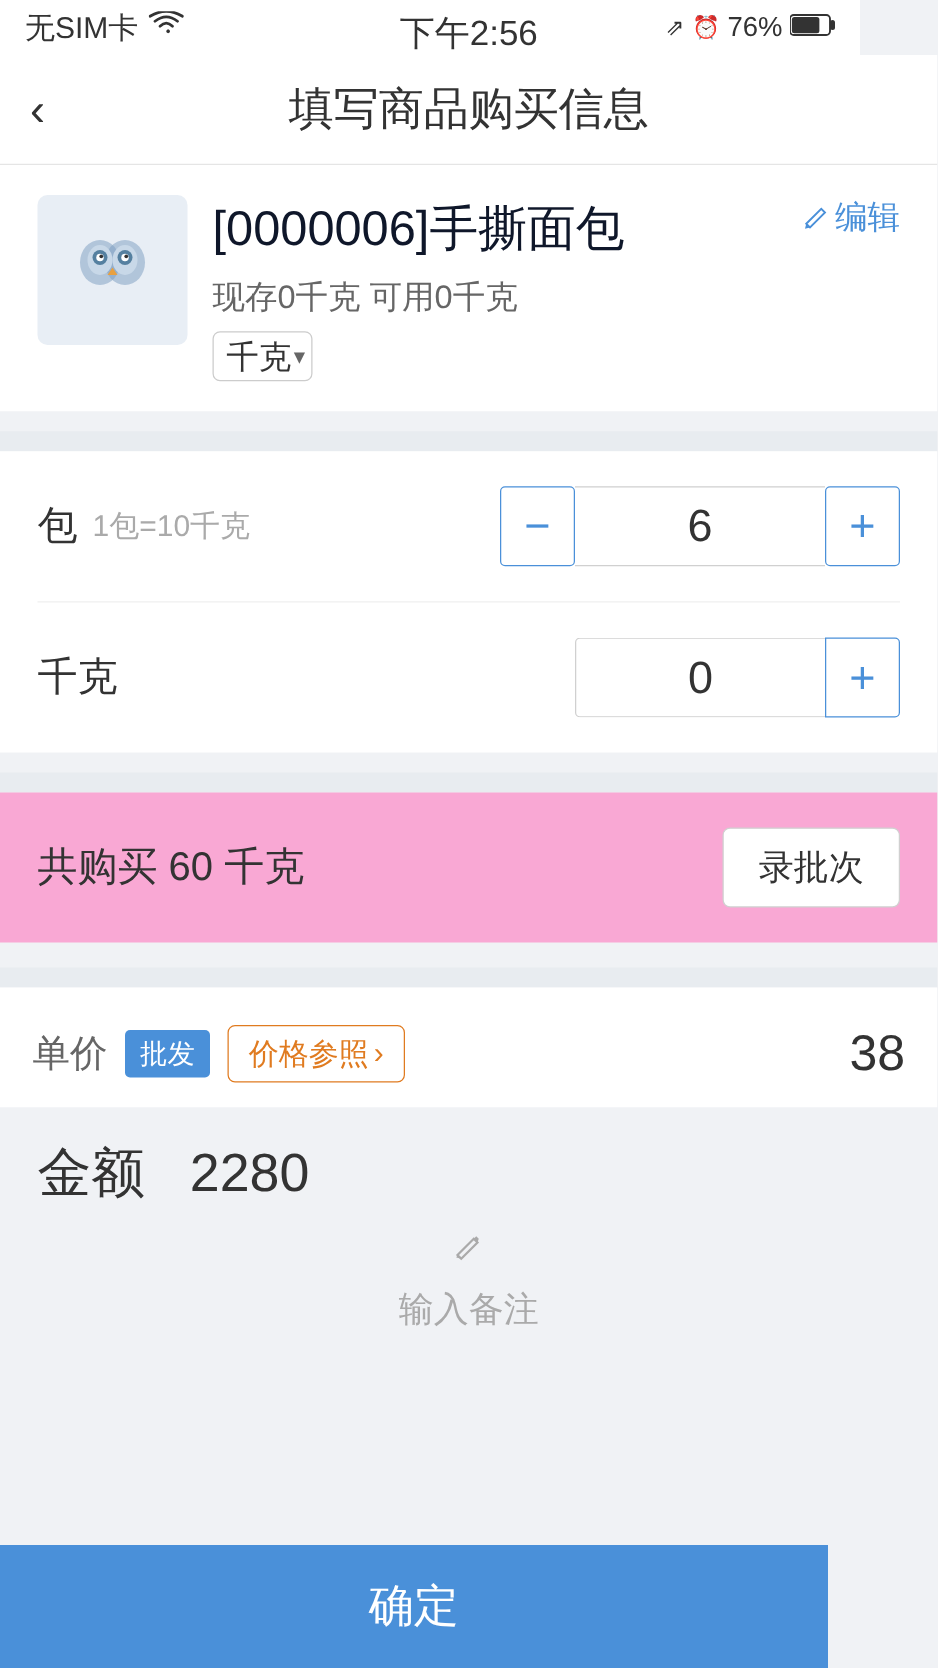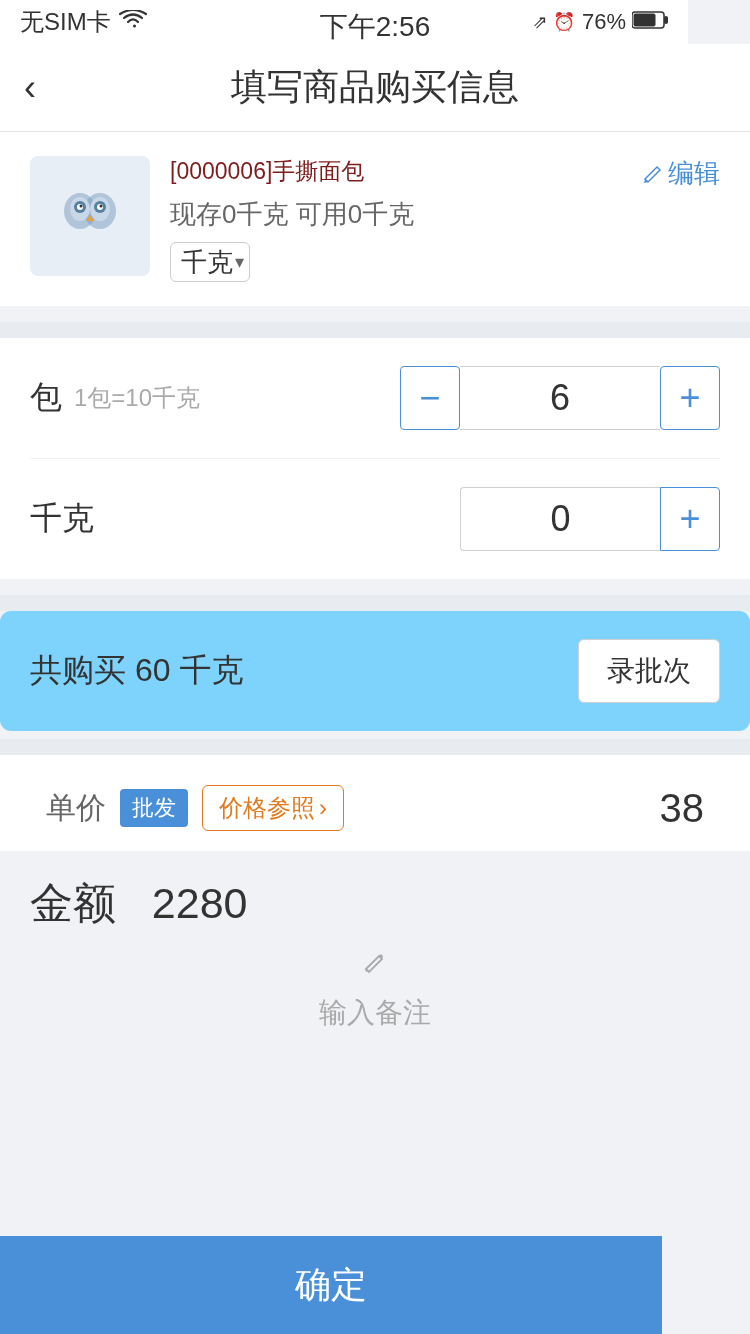--- a/index.html
+++ b/index.html
@@ -90,22 +90,22 @@
       flex-shrink: 0;
     }
     .product-thumb-icon {
       font-size: 48px;
       color: #7a9bbf;
     }
     .product-info {
       flex: 1;
     }
     .product-name {
-      font-size: 23px;
-      color: #7f1d1d;
+      font-size: 39px;
+      color: #0f172a;
       margin-bottom: 10px;
     }
     .product-stock {
       font-size: 26px;
       color: #666;
       margin-bottom: 10px;
     }
     .product-unit-row {
       display: flex;
       align-items: center;
@@ -210,46 +210,45 @@
       font-size: 36px;
       color: #333;
       background: #fff;
     }
     .qty-input-no-left {
       border-left: 1px solid #d0d0d0;
     }
 
     
     .total-row {
-      background: #7dd3fc;
+      background: #f9a8d4;
       padding: 28px 30px;
       display: flex;
       align-items: center;
       justify-content: space-between;
-      margin-bottom: 8px;
-      border-radius: 11px;
+      margin-bottom: 20px;
     }
     .total-text {
       font-size: 32px;
       color: #333;
     }
     .record-btn {
       border: 1px solid #d0d0d0;
       border-radius: 6px;
       padding: 12px 28px;
       font-size: 28px;
       color: #333;
       background: #fff;
       cursor: pointer;
     }
 
     
     .price-section {
       background: #fff;
-      padding: 30px 46px 20px;
+      padding: 30px 26px 20px;
       margin-bottom: 0;
     }
     .price-row {
       display: flex;
       align-items: center;
       gap: 14px;
     }
     .price-label {
       font-size: 30px;
       color: #666;

